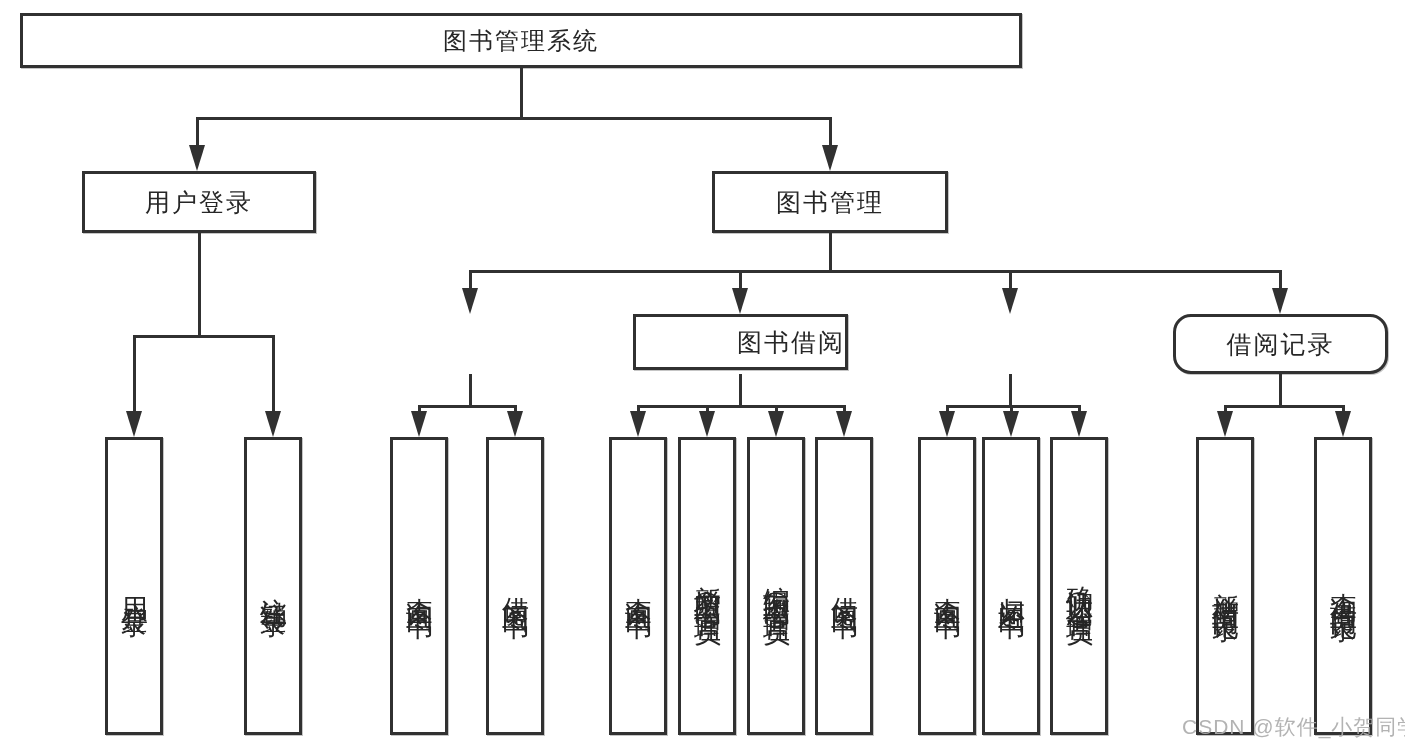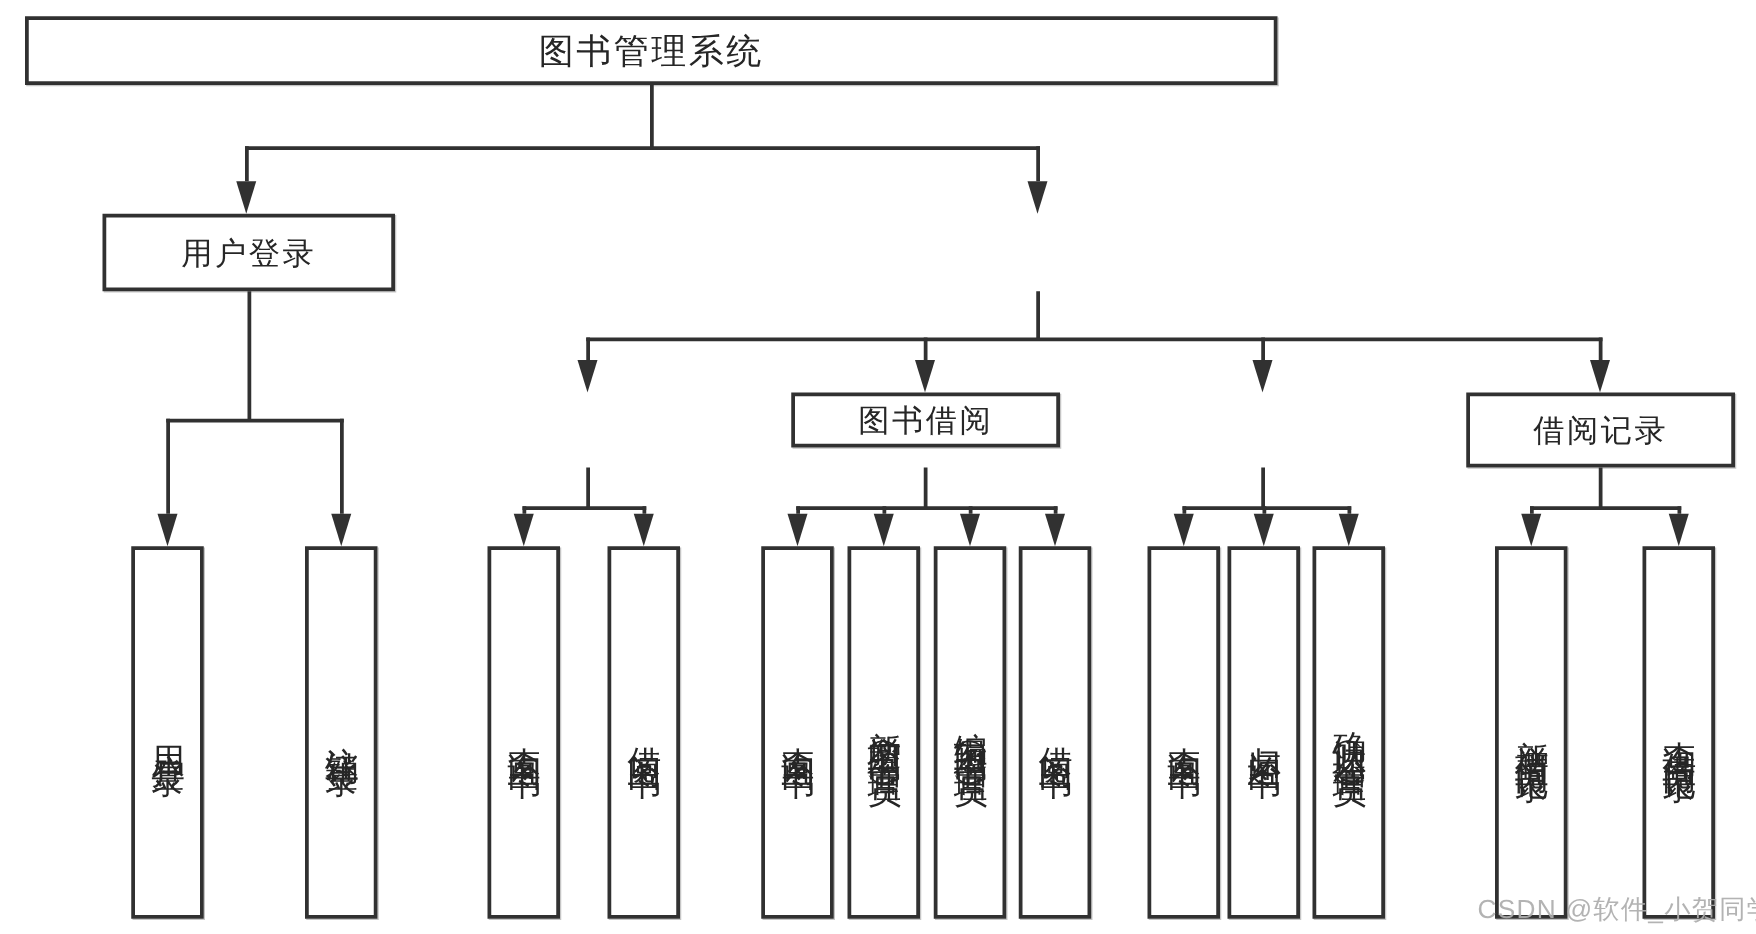--- a/index.html
+++ b/index.html
@@ -8,21 +8,21 @@
     position:relative; width:1405px; height:747px; background:#ffffff;
     font-family:"Liberation Sans","DejaVu Sans",sans-serif; overflow:hidden;
   }
   .node {
     position:absolute; box-sizing:border-box; background:#ffffff;
     border:3px solid var(--line); color:var(--text);
     display:flex; align-items:center; justify-content:center;
     box-shadow:1px 1px 0 rgba(90,90,90,.35);
   }
   .node.h span { font-size:25px; letter-spacing:2px; white-space:nowrap; }
-  .node.root span { font-size:28px; }
+  .node.root span { font-size:24px; }
   .node.v span {
     writing-mode:vertical-rl; text-orientation:mixed;
     font-size:27px; letter-spacing:5px; line-height:1;
   }
   .vline { position:absolute; width:3px; background:var(--line); }
   .hline { position:absolute; height:3px; background:var(--line); }
   .arrow {
     position:absolute; width:0; height:0;
     border-left:8px solid transparent; border-right:8px solid transparent;
     border-top:26px solid var(--line);
@@ -37,25 +37,28 @@
 
 <div class="canvas">
 
   <div class="node h root" style="left:20px;top:13px;width:1002px;height:55px;">
     <span>图书管理系统</span>
   </div>
 
   <div class="node h" style="left:82px;top:171px;width:234px;height:62px;">
     <span>用户登录</span>
   </div>
+  <div class="node h" style="left:712px;top:171px;width:236px;height:62px;">
+    <span>图书管理</span>
+  </div>
 
-  <div class="node h" style="left:633px;top:314px;width:215px;height:44px;">
+  <div class="node h" style="left:633px;top:314px;width:215px;height:56px;justify-content:flex-end;">
     <span>图书借阅</span>
   </div>
-  <div class="node h" style="left:1173px;top:314px;width:215px;height:60px;">
+  <div class="node h" style="left:1173px;top:314px;width:215px;height:60px;border-radius:18px;">
     <span>借阅记录</span>
   </div>
 
   <div class="node v" style="left:105px;top:437px;width:58px;height:298px;">
     <span>用户登录</span>
   </div>
   <div class="node v" style="left:244px;top:437px;width:58px;height:298px;">
     <span>注销登录</span>
   </div>
 

